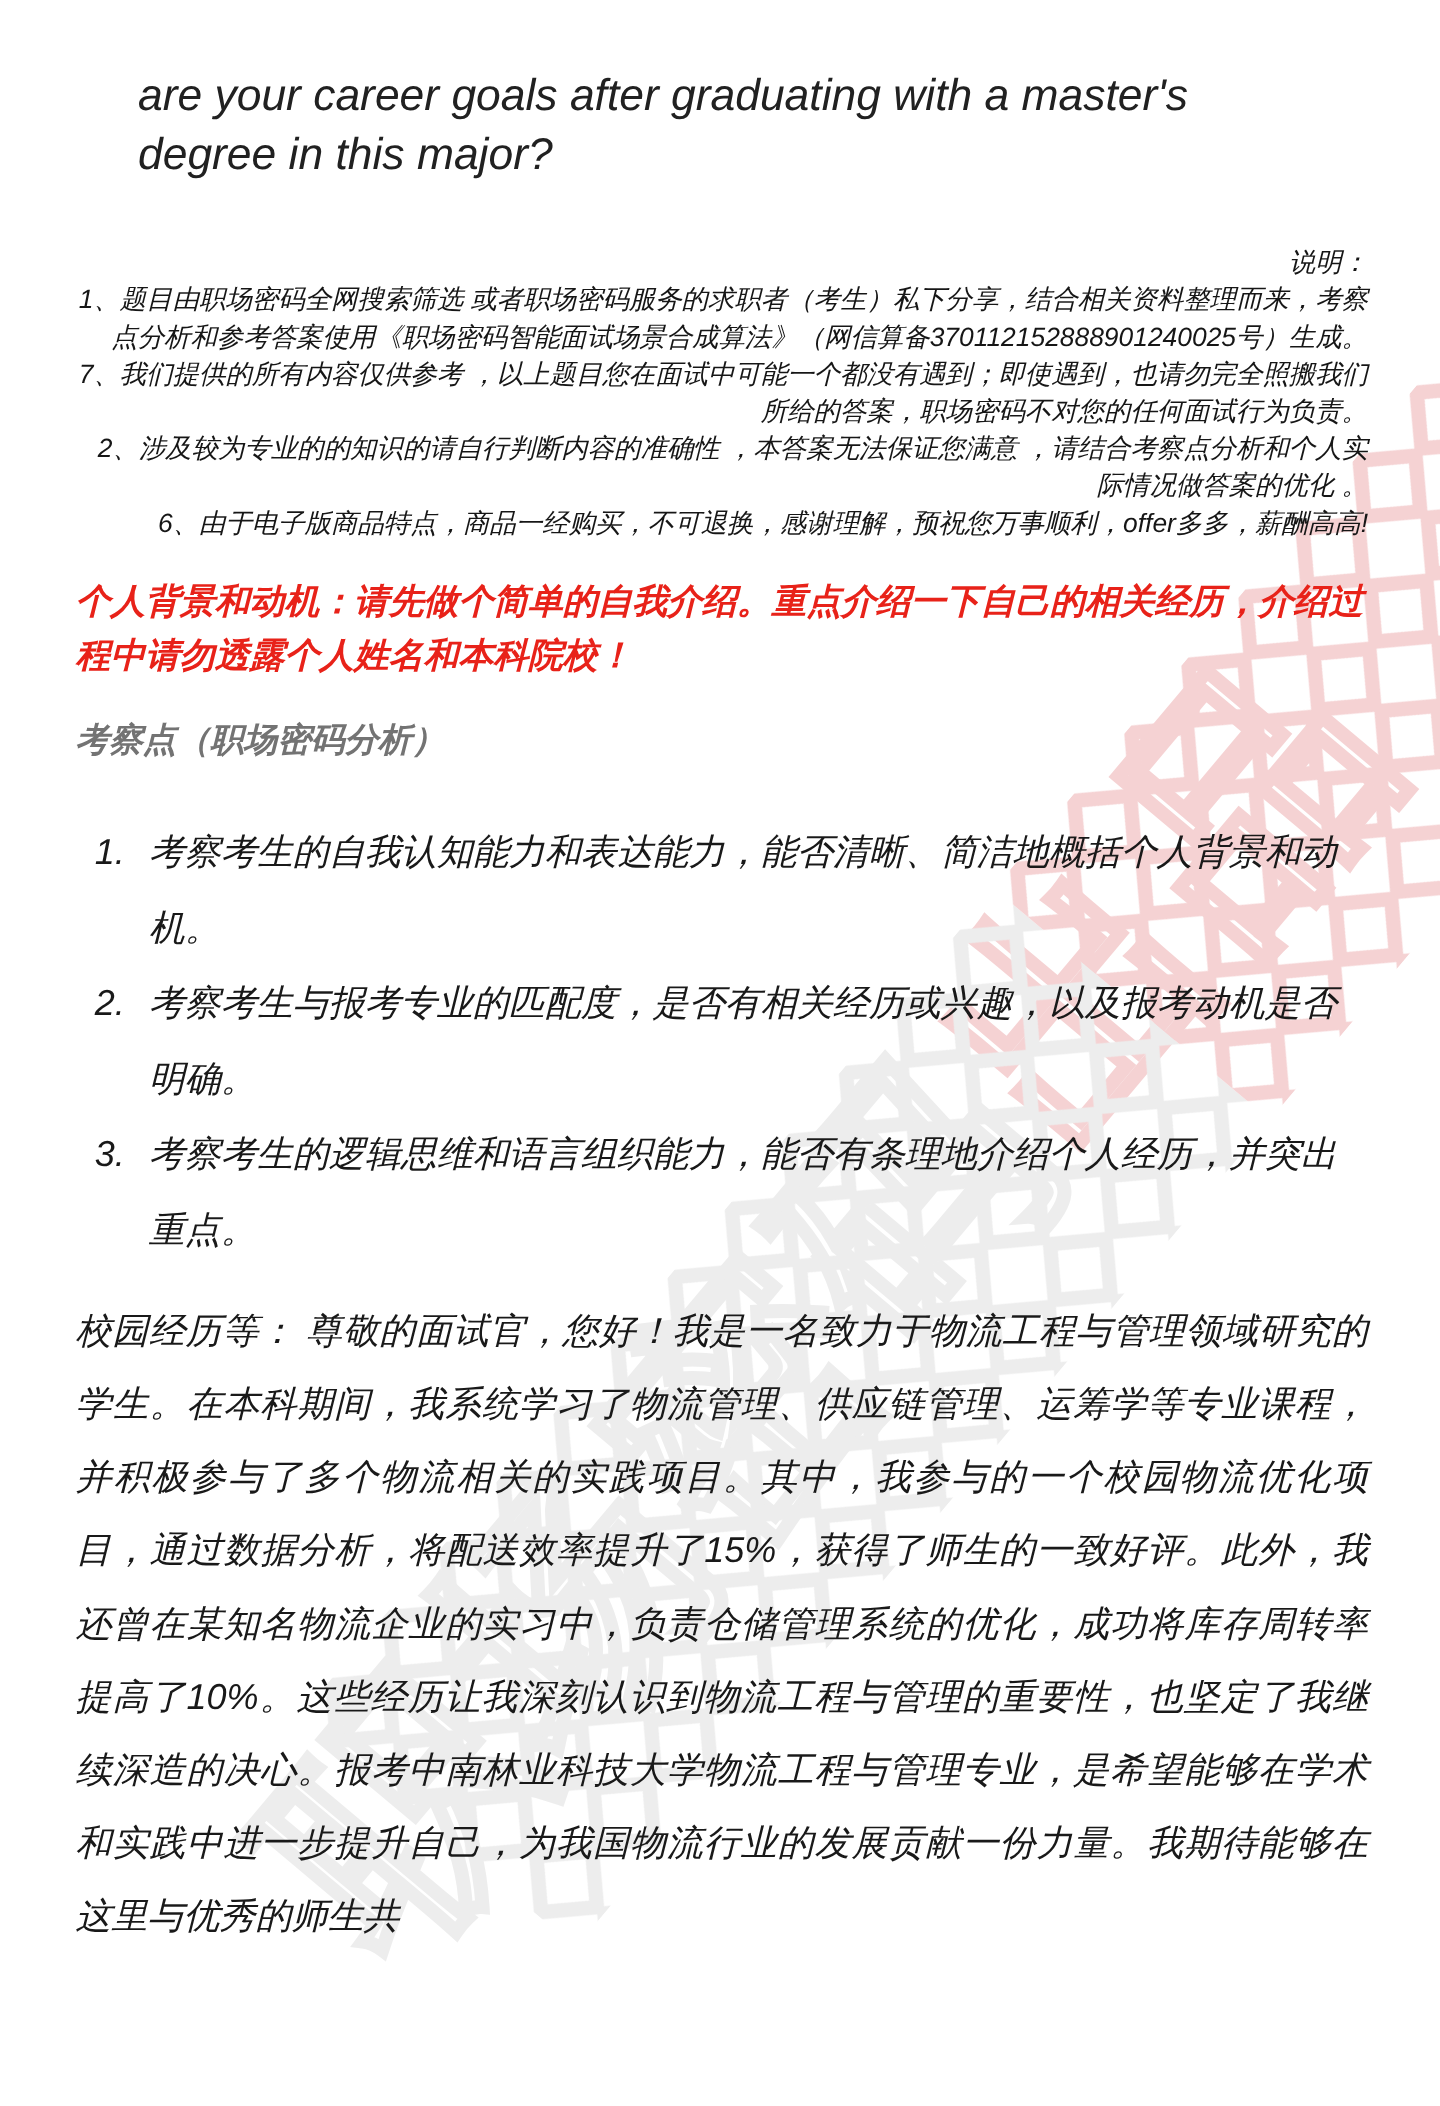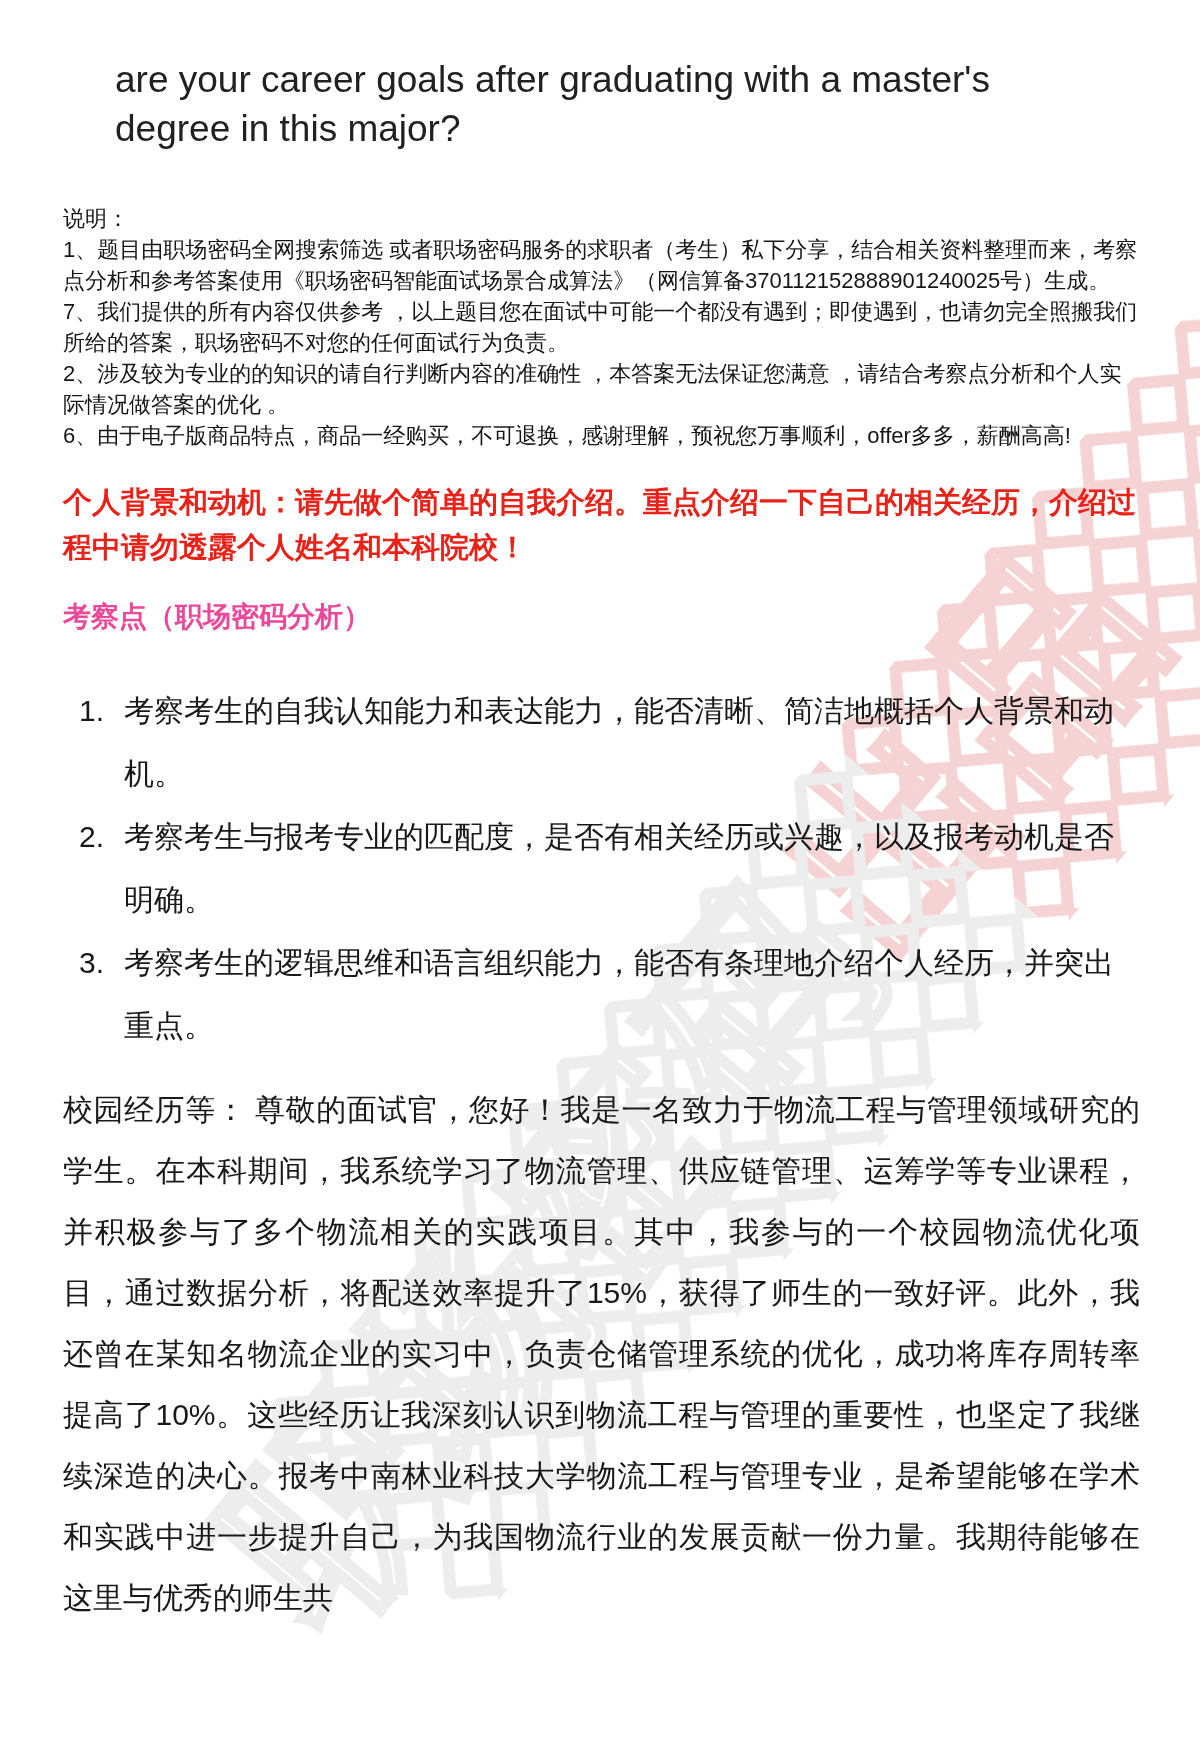--- a/index.html
+++ b/index.html
@@ -37,53 +37,55 @@
     -webkit-text-stroke: 5px #ededed;
   }
   .wm-text .wm-pink { -webkit-text-stroke-color: #f5d2d3; }
 
   
   .content {
     position: relative;
     z-index: 1;
     padding: 0 60px 17px 63px;
     color: #1a1a1a;
+    font-style: italic;
   }
 
   .title {
     margin: 55px 0 0 52px;
     max-width: 940px;
     font-size: 37px;
     line-height: 49px;
     font-weight: 400;
     color: #212121;
   }
 
   .notice {
     margin-top: 50px;
     font-size: 22px;
     line-height: 31px;
     color: #161616;
+    text-align: right;
   }
   .notice p { margin: 0; }
 
   .question {
     max-width: 1085px;
     font-size: 29px;
     line-height: 45px;
     font-weight: 700;
     color: #e82219;
   }
 
   .analysis-heading {
     margin-top: 28px;
     font-size: 28px;
     line-height: 36px;
     font-weight: 700;
-    color: #ec4899;
+    color: #737373;
   }
 
   .analysis-list { margin: 44px 0 0 14px; padding: 0; list-style: none; }
   .analysis-list li {
     position: relative;
     padding-left: 47px;
     font-size: 30px;
     line-height: 63px;
     color: #191919;
   }

